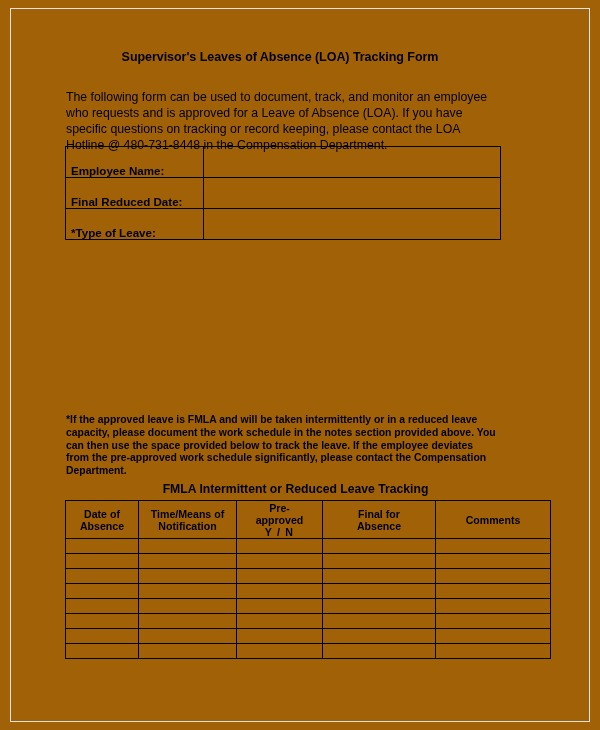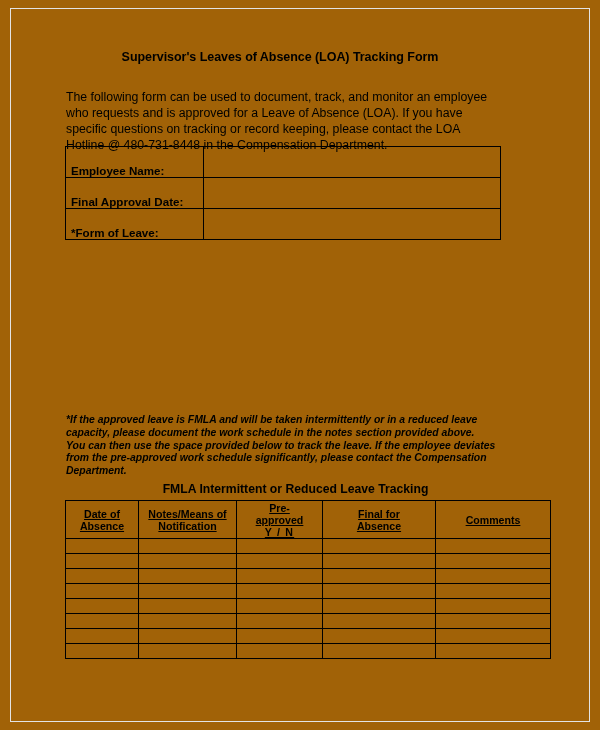--- a/index.html
+++ b/index.html
@@ -101,21 +101,20 @@
   }
 
   .footnote {
     position: absolute;
     left: 66px;
     top: 414px;
     width: 430px;
     font-size: 10.4px;
     line-height: 12.8px;
     font-weight: bold;
-    font-style: italic;
     text-align: left;
     white-space: pre-line;
   }
 
   
   .tracking-heading {
     position: absolute;
     left: 53px;
     top: 482px;
     width: 485px;
@@ -124,21 +123,20 @@
     font-weight: bold;
   }
 
   .tracking-table {
     position: absolute;
     left: 65px;
     top: 500px;
     width: 485px;
     border-collapse: collapse;
     table-layout: fixed;
-    text-decoration: underline;
   }
   .tracking-table th {
     border: 1px solid #000000;
     font-size: 10.6px;
     font-weight: bold;
     text-align: center;
     vertical-align: middle;
     height: 38px;
     line-height: 12px;
     padding: 0 2px;
@@ -176,25 +174,25 @@
       <colgroup>
         <col class="col-label">
         <col class="col-value">
       </colgroup>
       <tbody>
         <tr>
           <td>Employee Name:</td>
           <td class="value-cell"></td>
         </tr>
         <tr>
-          <td>Final Approval Date:</td>
+          <td>Final Reduced Date:</td>
           <td class="value-cell"></td>
         </tr>
         <tr>
-          <td>*Form of Leave:</td>
+          <td>*Type of Leave:</td>
           <td class="value-cell"></td>
         </tr>
       </tbody>
     </table>
 
     <div class="footnote">*If the approved leave is FMLA and will be taken intermittently or in a reduced leave capacity, please document the work schedule in the notes section provided above.  You can then use the space provided below to track the leave.  If the employee deviates from the pre-approved work schedule significantly, please contact the Compensation Department.</div>
 
     <div class="tracking-heading">FMLA Intermittent or Reduced Leave Tracking</div>
 
     <table class="tracking-table">
@@ -205,21 +203,21 @@
         <col class="t-col-4">
         <col class="t-col-5">
       </colgroup>
       <thead>
         <tr>
           <th>
             <span>Date of</span><br>
             <span>Absence</span>
           </th>
           <th>
-            <span>Notes/Means of</span><br>
+            <span>Time/Means of</span><br>
             <span>Notification</span>
           </th>
           <th>
             <span>Pre-</span><br>
             <span>approved</span><br>
             <span class="yn-line">Y / N</span>
           </th>
           <th>
             <span>Final for</span><br>
             <span>Absence</span>

